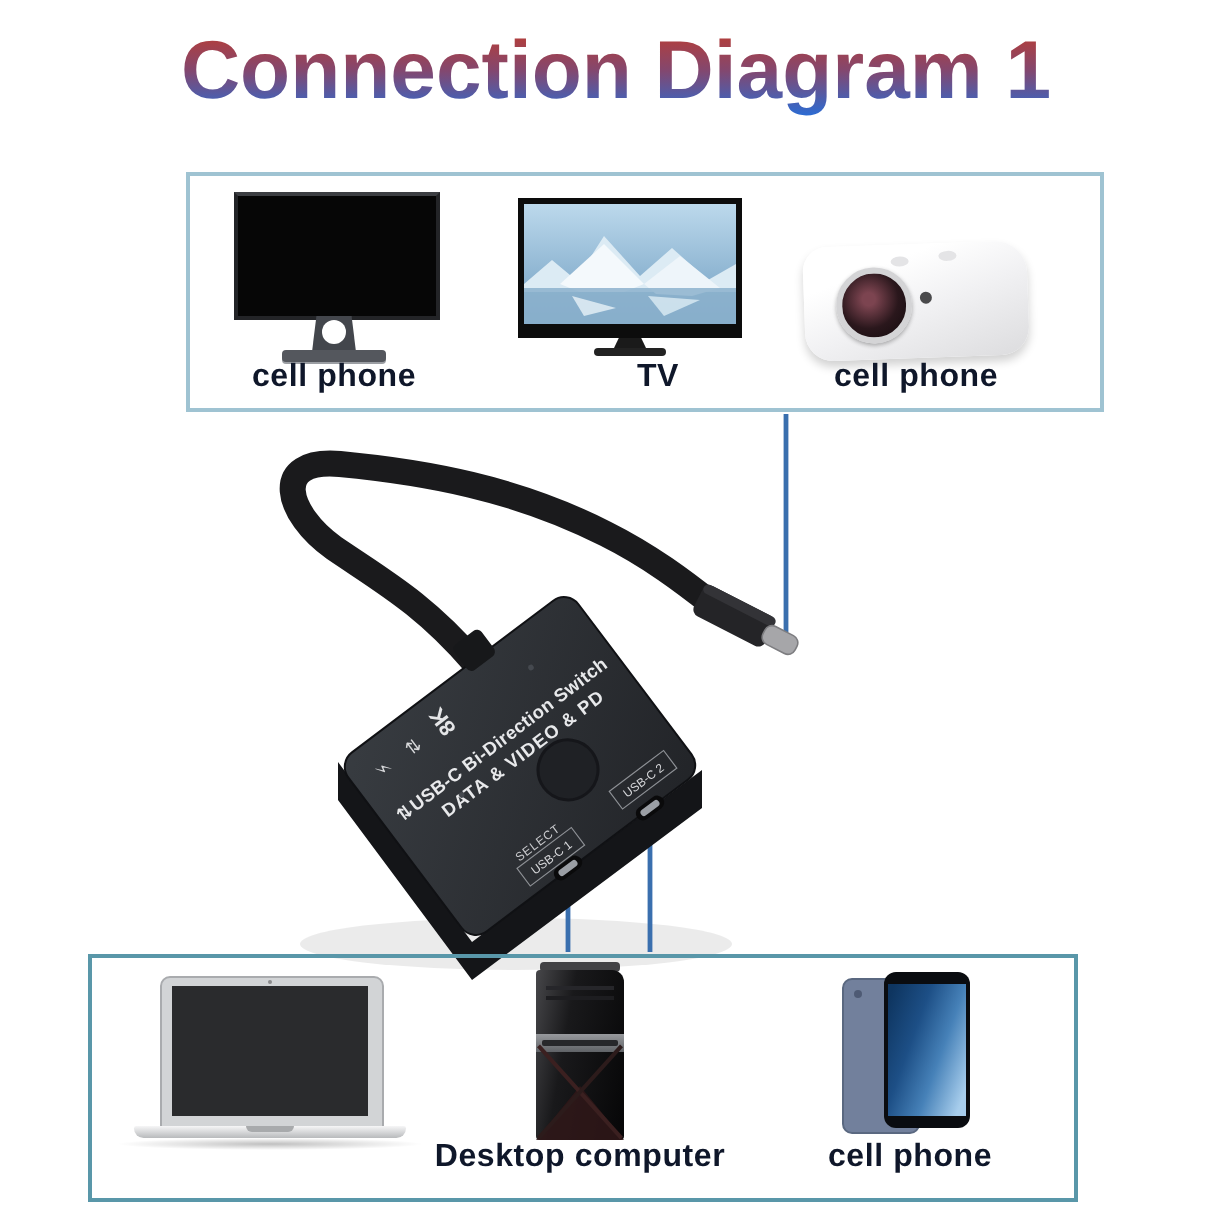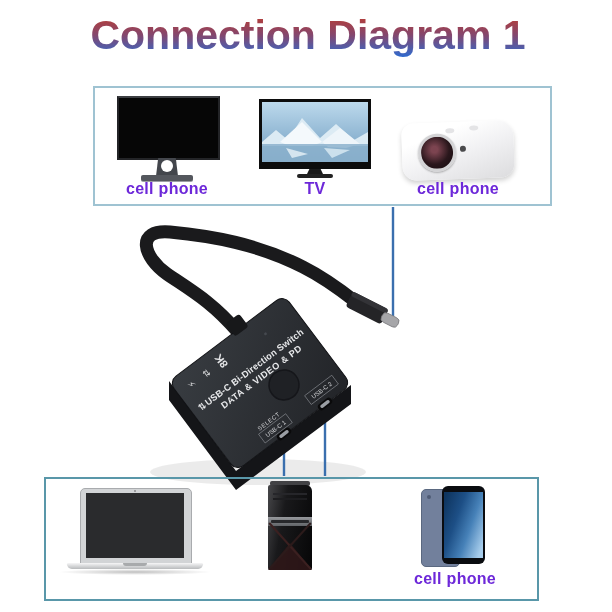--- a/index.html
+++ b/index.html
@@ -3,21 +3,21 @@
 <meta charset="utf-8">
 <style>
   html,body{margin:0;padding:0;background:#ffffff;}
   #stage{position:relative;width:612px;height:612px;background:#ffffff;overflow:hidden;
          font-family:"Liberation Sans",sans-serif;}
   svg text{font-family:"Liberation Sans","DejaVu Sans",sans-serif;}
   .abs{position:absolute;}
   .group-box{position:absolute;border-style:solid;border-width:2px;background:transparent;}
   #top-box{left:93px;top:86px;width:455px;height:116px;border-color:#9fc3d2;}
   #bottom-box{left:44px;top:477px;width:491px;height:120px;border-color:#5997a9;}
-  .devlabel{position:absolute;font-weight:bold;font-size:16px;color:#6d28d9;
+  .devlabel{position:absolute;font-weight:bold;font-size:16px;color:#0f172a;
             text-align:center;letter-spacing:.3px;}
   
   .mon-screen{left:117px;top:96px;width:99px;height:60px;background:#060606;border:2px solid #232427;border-top-color:#3c3e42;}
   .mon-neck{left:156px;top:158px;width:22px;height:18px;background:#43464c;clip-path:polygon(10% 0,90% 0,100% 100%,0 100%);}
   .mon-hole{left:161px;top:160px;width:12px;height:12px;border-radius:50%;background:#ffffff;}
   .mon-base{left:141px;top:175px;width:52px;height:6px;background:#54575d;border-radius:2px;box-shadow:0 1px 0 #9b9ea3;}
   
   .tv-frame{left:259px;top:99px;width:112px;height:70px;background:#0c0c0c;padding:0;}
   .tv-screen{position:absolute;left:3px;top:3px;width:106px;height:60px;overflow:hidden;}
   .tv-neck{left:307px;top:169px;width:16px;height:5px;background:#1a1a1a;clip-path:polygon(15% 0,85% 0,100% 100%,0 100%);}
@@ -99,21 +99,21 @@
         <polygon points="18,40 40,20 60,40 50,44 28,44" fill="#f4f9fc"></polygon>
         <polygon points="60,40 78,26 98,42 84,46 66,45" fill="#eef5fa"></polygon>
         <rect x="0" y="42" width="106" height="18" fill="#8cb2cc" opacity=".85"></rect>
         <polygon points="24,46 46,52 30,56" fill="#e8f2f8" opacity=".8"></polygon>
         <polygon points="62,46 88,48 70,56" fill="#dcecf4" opacity=".8"></polygon>
       </svg>
     </div>
   </div>
   <div class="abs tv-neck"></div>
   <div class="abs tv-base"></div>
-  <div class="devlabel" style="left:245px;top:180px;width:140px">TV</div>
+  <div class="devlabel" style="left:259px;top:180px;width:140px">TV</div>
 
   <div class="abs proj-body">
     <div class="proj-lens"></div>
     <div class="proj-dot"></div>
     <div class="proj-vent1"></div>
     <div class="proj-vent2"></div>
   </div>
   <div class="devlabel" style="left:388px;top:180px;width:140px">cell phone</div>
 
   <svg class="abs" style="left:0;top:0" width="612" height="612">
@@ -192,20 +192,21 @@
   <div class="abs pc-body">
     <div class="pc-bay1"></div>
     <div class="pc-bay2"></div>
     <div class="pc-band">
       <div class="pc-slot"></div>
     </div>
     <div class="pc-tri"></div>
     <div class="pc-x1"></div>
     <div class="pc-x2"></div>
   </div>
+  <div class="devlabel" style="left:208px;top:570px;width:164px">Desktop computer</div>
 
   <div class="abs ph-back">
     <div class="ph-cam"></div>
   </div>
   <div class="abs ph-front">
     <div class="ph-glass"></div>
   </div>
   <div class="devlabel" style="left:385px;top:570px;width:140px">cell phone</div>
 
 </div>

